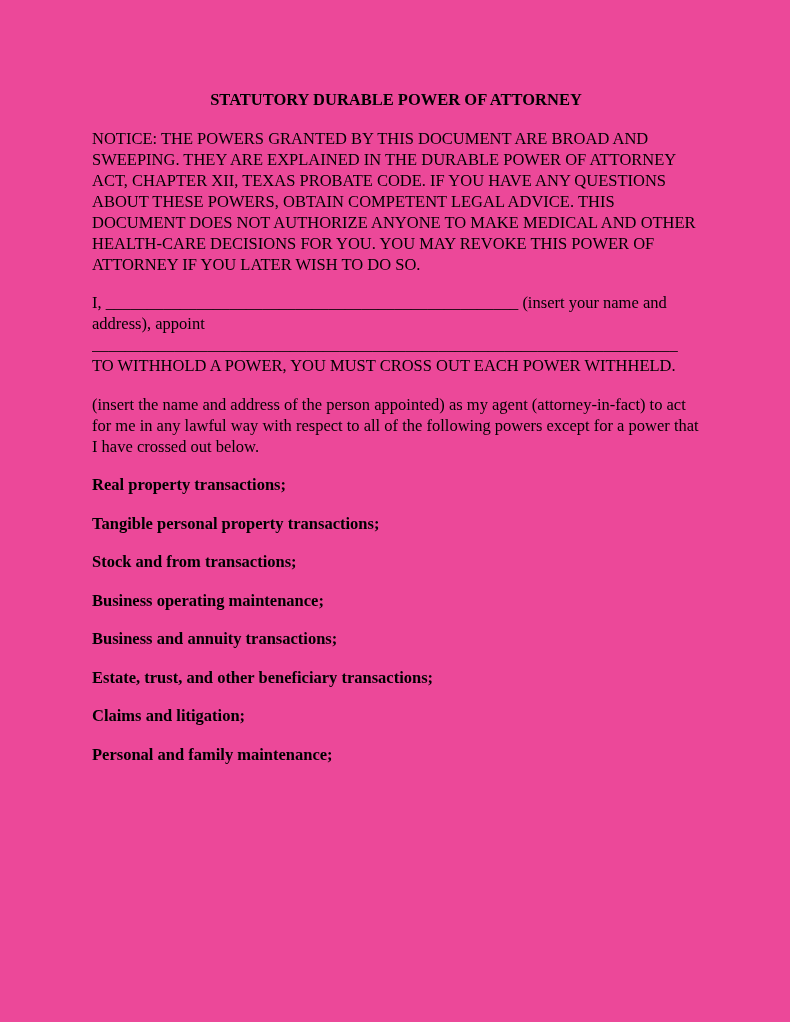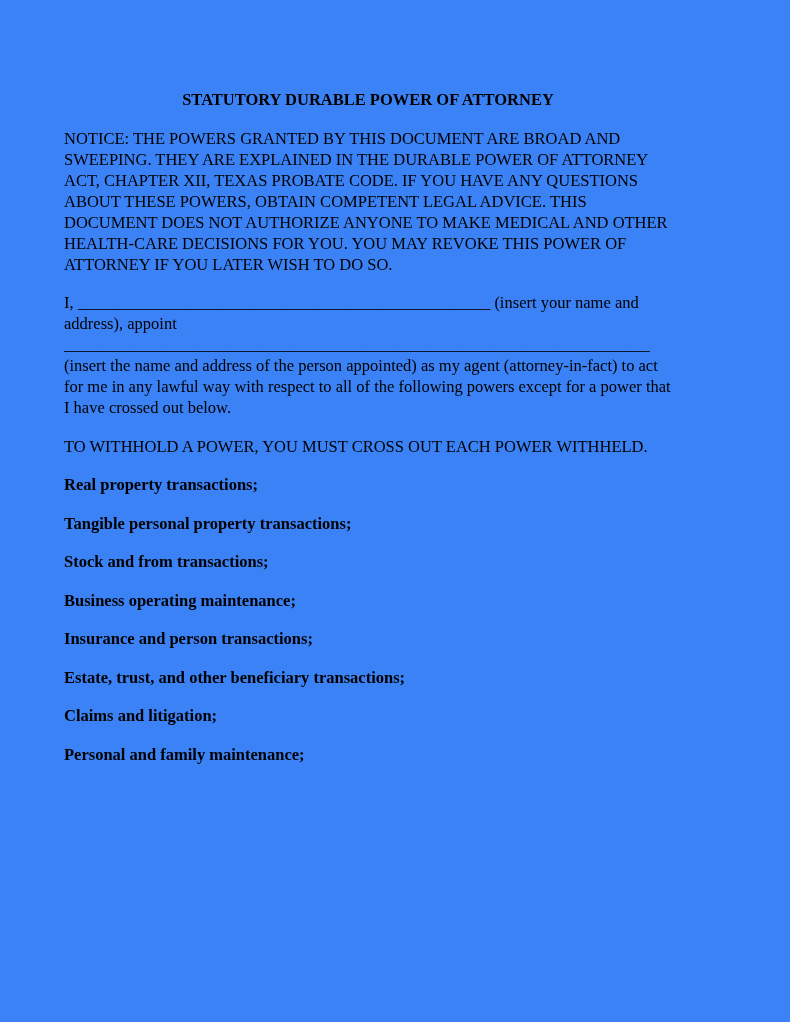--- a/index.html
+++ b/index.html
@@ -4,23 +4,23 @@
 <style>
   html, body {
     margin: 0;
     padding: 0;
     background: #ffffff;
   }
   .page {
     position: relative;
     width: 790px;
     height: 1022px;
-    background: #3b82f6;
+    background: #ec4899;
     box-sizing: border-box;
-    padding: 89px 90px 0 64px;
+    padding: 89px 90px 0 92px;
     font-family: "Liberation Serif", "DejaVu Serif", serif;
     font-size: 16.5px;
     line-height: 21px;
     color: #000000;
     overflow: hidden;
   }
   .content {
     width: 608px;
   }
   p {
@@ -57,29 +57,29 @@
   <div class="content">
 
     <p class="doc-title">STATUTORY DURABLE POWER OF ATTORNEY</p>
 
     <p>NOTICE: THE POWERS GRANTED BY THIS DOCUMENT ARE BROAD AND SWEEPING. THEY ARE EXPLAINED IN THE DURABLE POWER OF ATTORNEY ACT, CHAPTER XII, TEXAS PROBATE CODE. IF YOU HAVE ANY QUESTIONS ABOUT THESE POWERS, OBTAIN COMPETENT LEGAL ADVICE. THIS DOCUMENT DOES NOT AUTHORIZE ANYONE TO MAKE MEDICAL AND OTHER HEALTH-CARE DECISIONS FOR YOU. YOU MAY REVOKE THIS POWER OF ATTORNEY IF YOU LATER WISH TO DO SO.</p>
 
     <p class="para-tight"><span>I,</span> <span class="blank-inline">__________________________________________________</span> <span>(insert your name and address), appoint</span></p>
 
     <div class="blank-line">_______________________________________________________________________</div>
 
+    <p>TO WITHHOLD A POWER, YOU MUST CROSS OUT EACH POWER WITHHELD.</p>
+
     <p>(insert the name and address of the person appointed) as my agent (attorney-in-fact) to act for me in any lawful way with respect to all of the following powers except for a power that I have crossed out below.</p>
-
-    <p>TO WITHHOLD A POWER, YOU MUST CROSS OUT EACH POWER WITHHELD.</p>
 
     <div class="powers">
       <p>Real property transactions;</p>
       <p>Tangible personal property transactions;</p>
       <p>Stock and from transactions;</p>
       <p>Business operating maintenance;</p>
-      <p>Insurance and person transactions;</p>
+      <p>Business and annuity transactions;</p>
       <p>Estate, trust, and other beneficiary transactions;</p>
       <p>Claims and litigation;</p>
       <p>Personal and family maintenance;</p>
     </div>
 
   </div>
 </div>
 
 </body></html>

